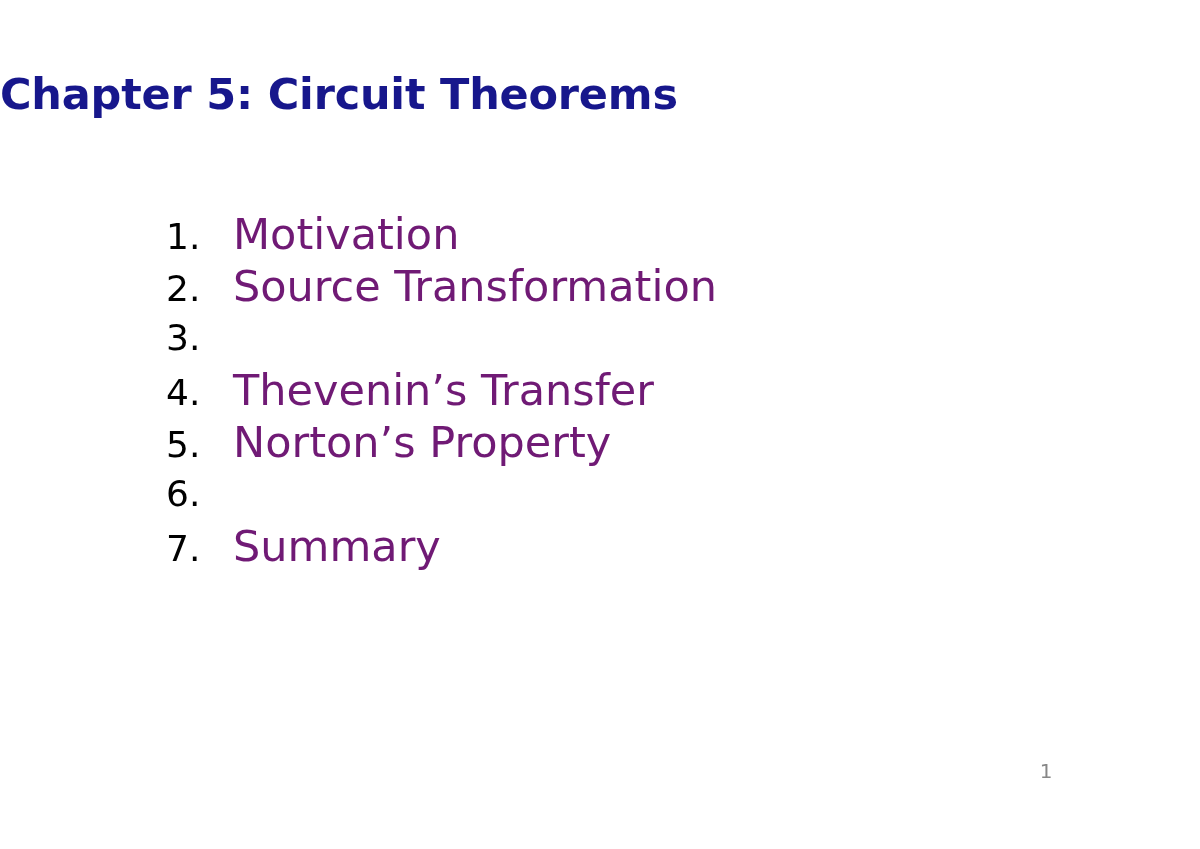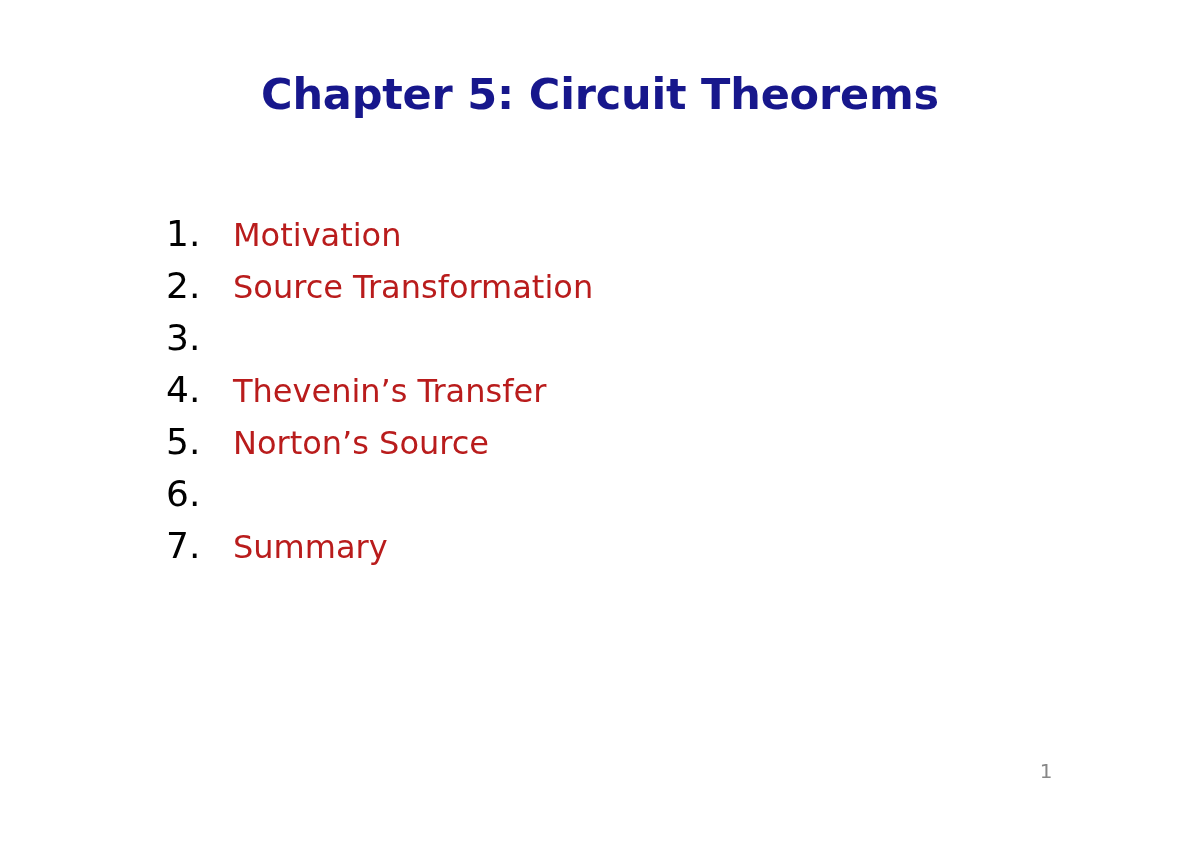--- a/index.html
+++ b/index.html
@@ -15,21 +15,21 @@
     width: 1200px;
     height: 849px;
     background: #ffffff;
     overflow: hidden;
   }
   .slide-title {
     position: absolute;
     left: 0;
     top: 68px;
     width: 1200px;
-    text-align: center;
+    text-align: left;
     font-family: "DejaVu Sans", sans-serif;
     font-weight: bold;
     font-size: 43px;
     line-height: 52px;
     letter-spacing: -0.2px;
     color: #17178c;
     white-space: nowrap;
   }
   .content-list {
     position: absolute;
@@ -52,22 +52,22 @@
   }
   .item-number {
     display: inline-block;
     width: 67px;
     flex: 0 0 67px;
     font-size: 36px;
     color: #000000;
   }
   .item-label {
     display: inline-block;
-    font-size: 32px;
-    color: #b91c1c;
+    font-size: 43px;
+    color: #701a75;
     text-align: right;
   }
   .page-number {
     position: absolute;
     left: 1028px;
     top: 758px;
     width: 36px;
     text-align: center;
     font-family: "DejaVu Sans", sans-serif;
     font-size: 20px;
@@ -98,21 +98,21 @@
       <span class="item-number">3.</span>
     </li>
 
     <li class="list-item">
       <span class="item-number">4.</span>
       <span class="item-label">Thevenin’s Transfer</span>
     </li>
 
     <li class="list-item">
       <span class="item-number">5.</span>
-      <span class="item-label">Norton’s Source</span>
+      <span class="item-label">Norton’s Property</span>
     </li>
 
     <li class="list-item">
       <span class="item-number">6.</span>
     </li>
 
     <li class="list-item">
       <span class="item-number">7.</span>
       <span class="item-label">Summary</span>
     </li>

